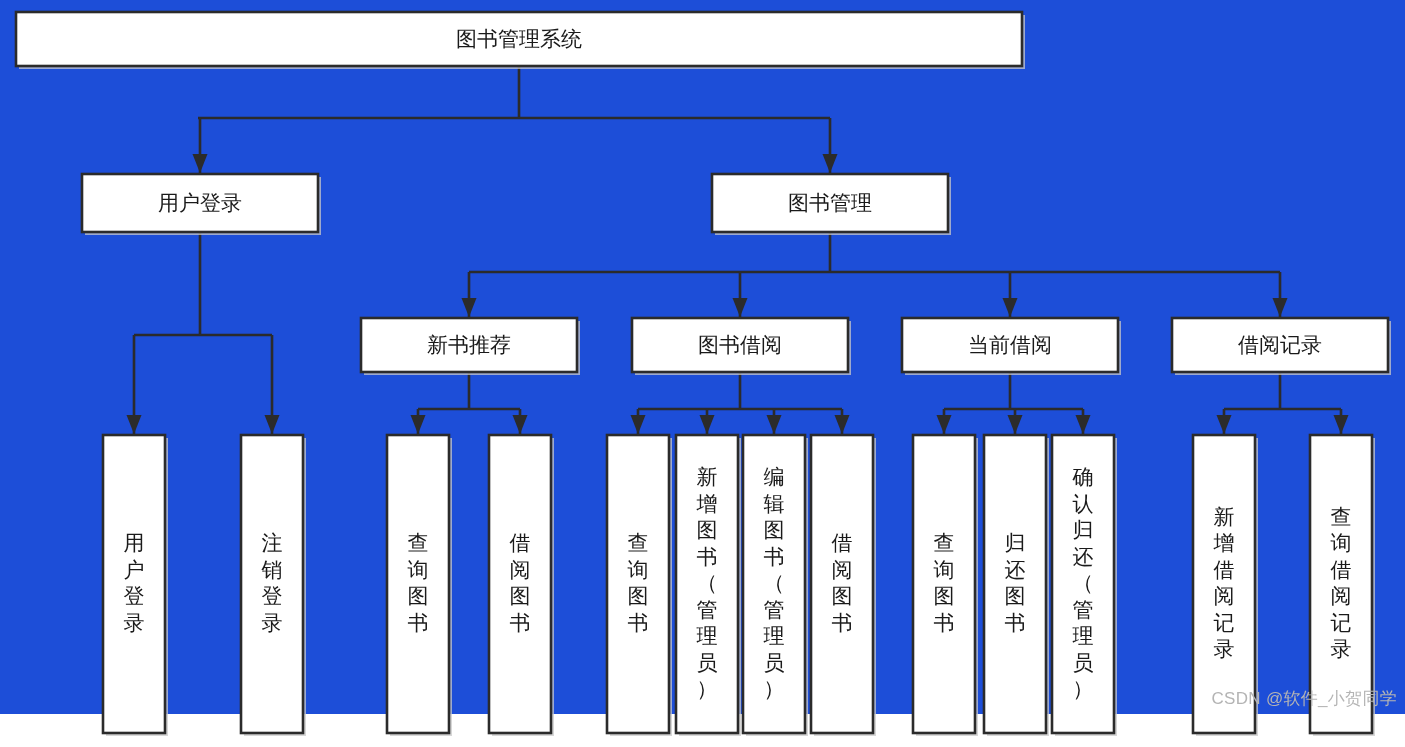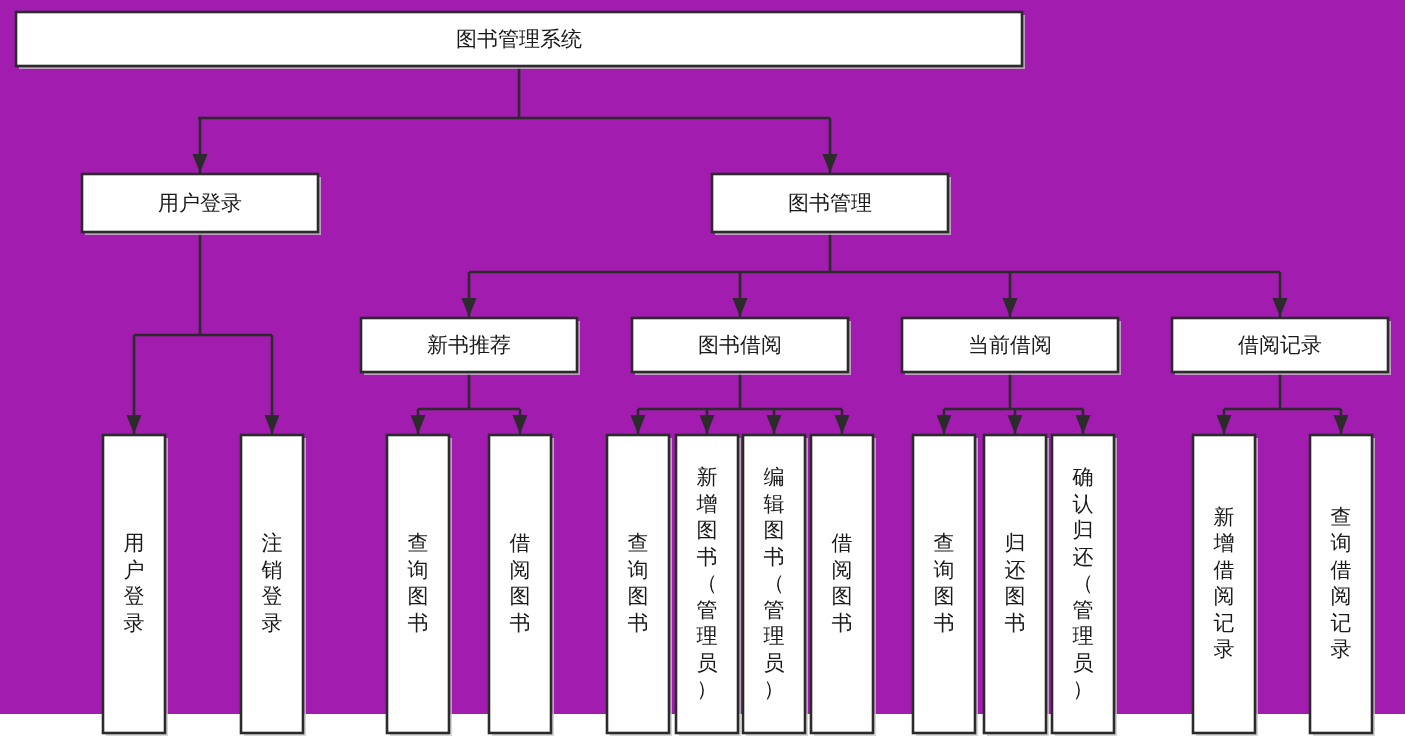--- a/index.html
+++ b/index.html
@@ -10,21 +10,21 @@
   body {
     width: 1405px;
     height: 747px;
     font-family: "Liberation Sans", "DejaVu Sans", sans-serif;
     overflow: hidden;
   }
   #diagram-root {
     position: relative;
     width: 1405px;
     height: 714px;
-    background: #a21caf;
+    background: #1d4ed8;
   }
   svg#tree-svg {
     position: absolute;
     left: 0;
     top: 0;
     width: 1405px;
     height: 747px;
   }
   .node-box {
     fill: #ffffff;
@@ -225,13 +225,14 @@
           <rect x="1193" y="435" width="62" height="298" class="node-box"></rect>
           <text x="1224" y="523.75" class="node-label-v"><tspan x="1224" dy="0">新</tspan><tspan x="1224" dy="26.5">增</tspan><tspan x="1224" dy="26.5">借</tspan><tspan x="1224" dy="26.5">阅</tspan><tspan x="1224" dy="26.5">记</tspan><tspan x="1224" dy="26.5">录</tspan></text>
         </g>
         <g>
           <rect x="1313" y="438" width="62" height="298" class="node-shadow"></rect>
           <rect x="1310" y="435" width="62" height="298" class="node-box"></rect>
           <text x="1341" y="523.75" class="node-label-v"><tspan x="1341" dy="0">查</tspan><tspan x="1341" dy="26.5">询</tspan><tspan x="1341" dy="26.5">借</tspan><tspan x="1341" dy="26.5">阅</tspan><tspan x="1341" dy="26.5">记</tspan><tspan x="1341" dy="26.5">录</tspan></text>
         </g>
       </g>
   </svg>
+  <div class="watermark">CSDN @软件_小贺同学</div>
 </div>
 
 </body></html>

